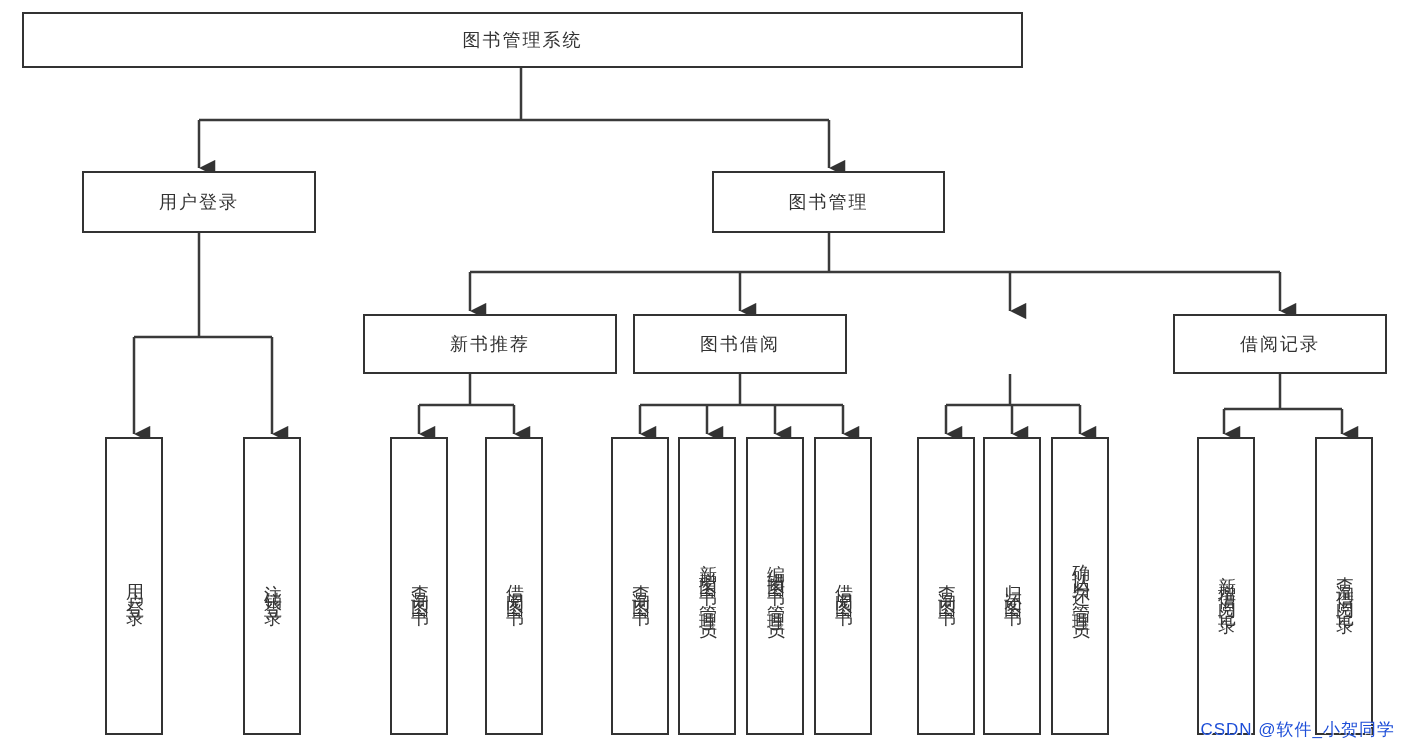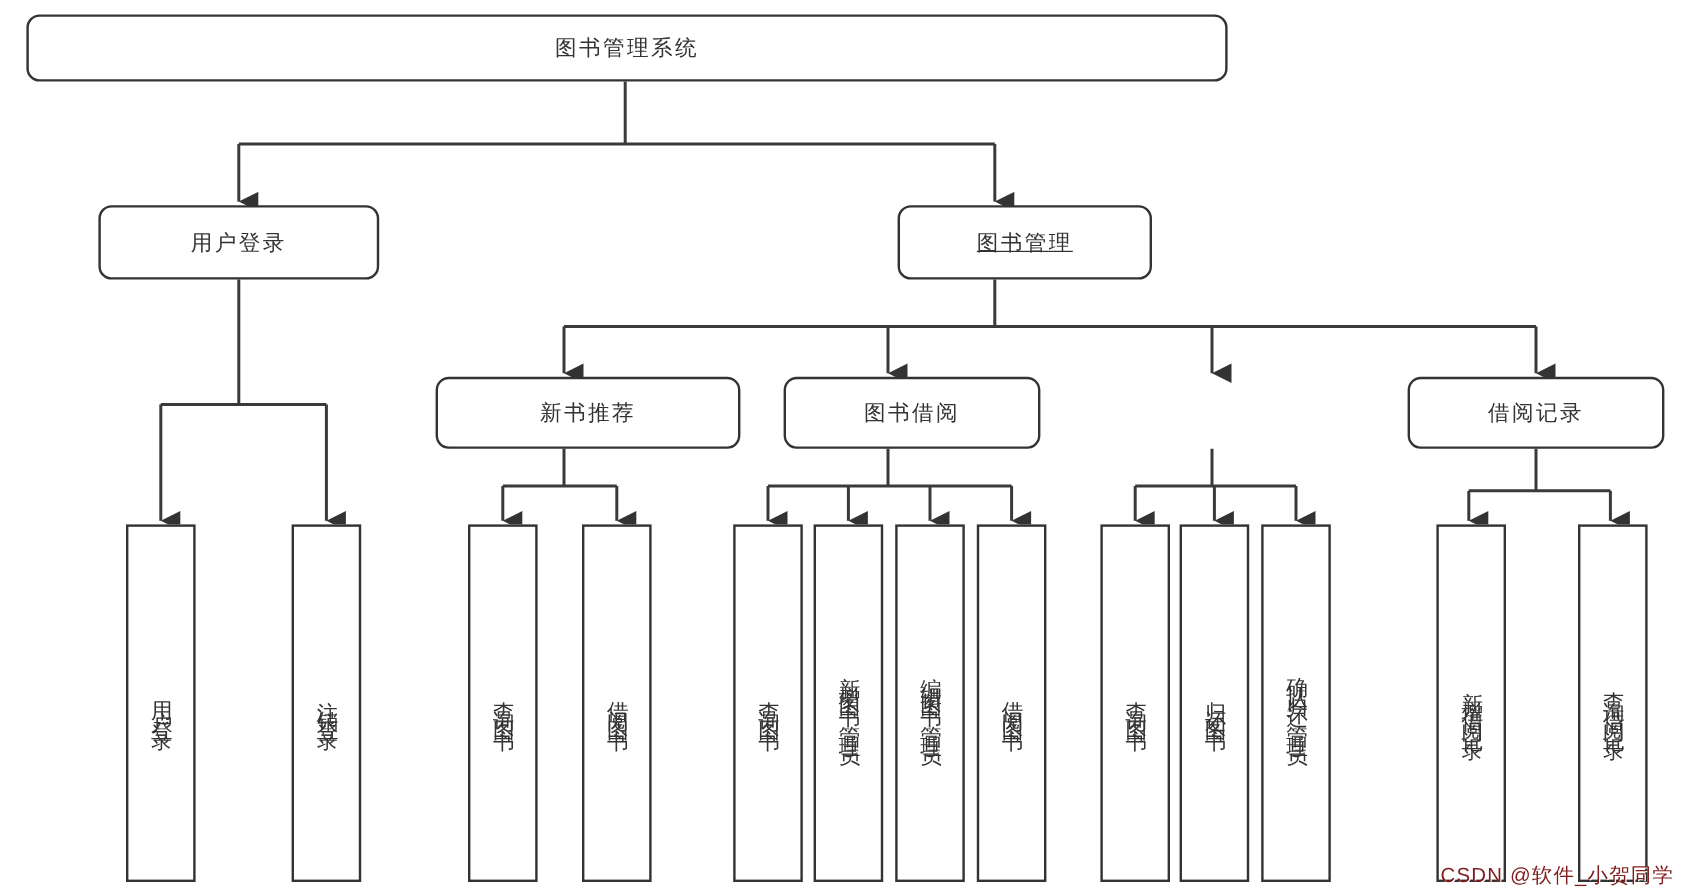--- a/index.html
+++ b/index.html
@@ -29,35 +29,35 @@
     border: 2px solid #333333;
     background: #ffffff;
     display: flex;
     align-items: center;
     justify-content: center;
     font-size: 18px;
     color: #333333;
     letter-spacing: 2px;
     z-index: 2;
   }
-  .node.hnode { padding: 0 4px; border-radius: 11px; }
+  .node.hnode { padding: 0 4px; }
   .node.vnode { width: 58px; }
   .vtext {
     writing-mode: vertical-rl;
     text-orientation: mixed;
     letter-spacing: 0.45em;
     line-height: 1.1;
     white-space: nowrap;
   }
   
   .n-root            { left: 22px;   top: 12px;  width: 1001px; height: 56px; }
   .n-user-login      { left: 82px;   top: 171px; width: 234px;  height: 62px; }
-  .n-book-management { left: 748px;  top: 171px; width: 212px;  height: 62px; text-decoration: underline; }
+  .n-book-management { left: 712px;  top: 171px; width: 233px;  height: 62px; }
   .n-new-books       { left: 363px;  top: 314px; width: 254px;  height: 60px; }
-  .n-book-borrow     { left: 653px;  top: 314px; width: 214px;  height: 60px; }
+  .n-book-borrow     { left: 633px;  top: 314px; width: 214px;  height: 60px; }
   .n-current-borrow  { left: 903px;  top: 314px; width: 214px;  height: 60px; }
   .n-borrow-records  { left: 1173px; top: 314px; width: 214px;  height: 60px; }
   .leaf { top: 437px; height: 298px; }
   .n-leaf-user-login       { left: 105px;  }
   .n-leaf-logout           { left: 243px;  }
   .n-leaf-query-books-1    { left: 390px;  }
   .n-leaf-borrow-books-1   { left: 485px;  }
   .n-leaf-query-books-2    { left: 611px;  }
   .n-leaf-add-books        { left: 678px;  }
   .n-leaf-edit-books       { left: 746px;  }
@@ -65,21 +65,21 @@
   .n-leaf-query-books-3    { left: 917px;  }
   .n-leaf-return-books     { left: 983px;  }
   .n-leaf-confirm-return   { left: 1051px; }
   .n-leaf-add-borrow-rec   { left: 1197px; }
   .n-leaf-query-borrow-rec { left: 1315px; }
   #watermark {
     position: absolute;
     right: 10px;
     bottom: 6px;
     font-size: 17px;
-    color: #7f1d1d;
+    color: #1d4ed8;
     letter-spacing: 1px;
     text-shadow: 1px 1px 0 #ffffff;
     z-index: 3;
     white-space: nowrap;
   }
 </style>
 </head>
 <body>
 
 <div id="stage">

